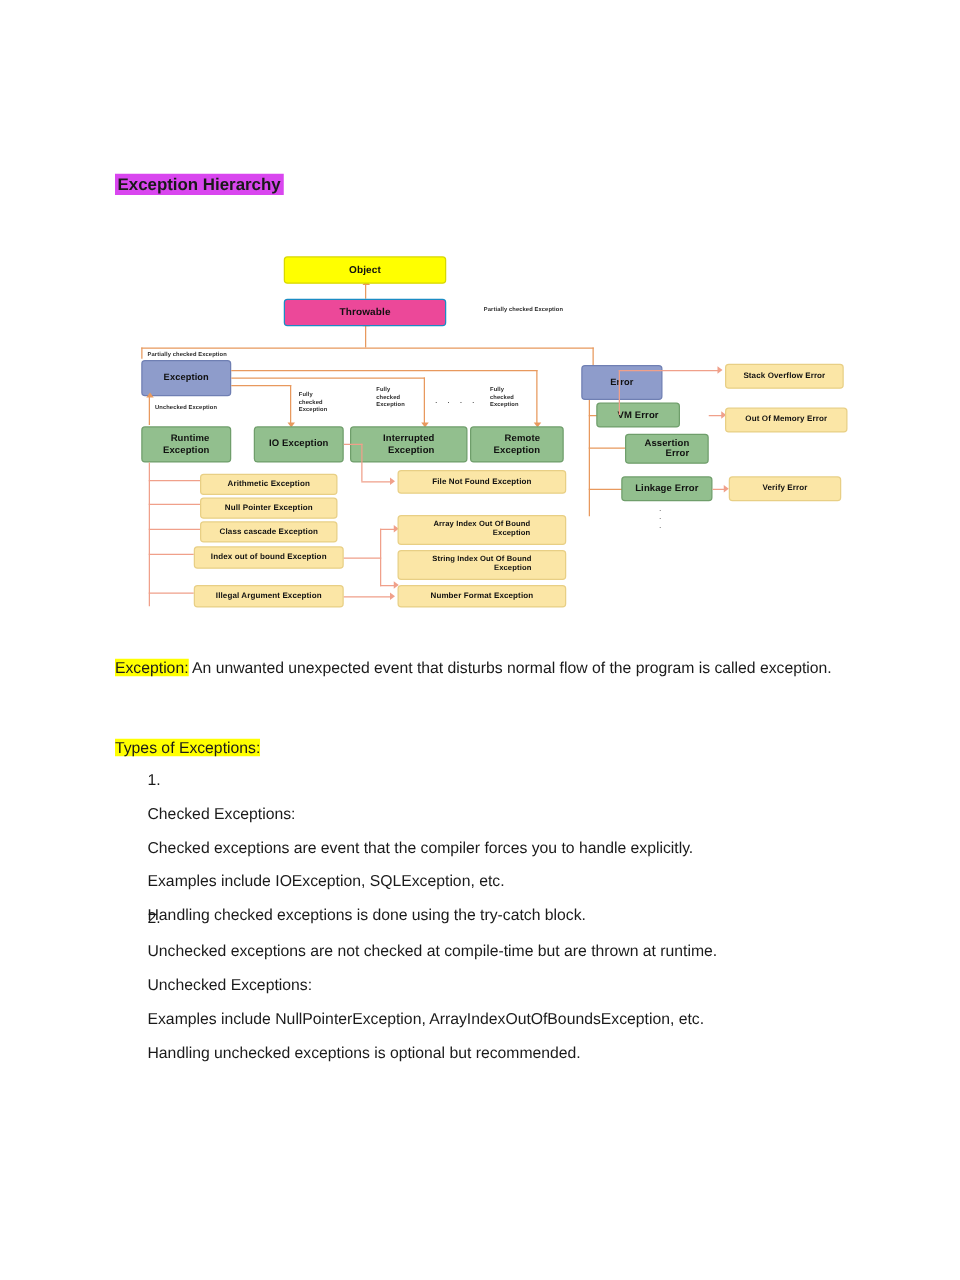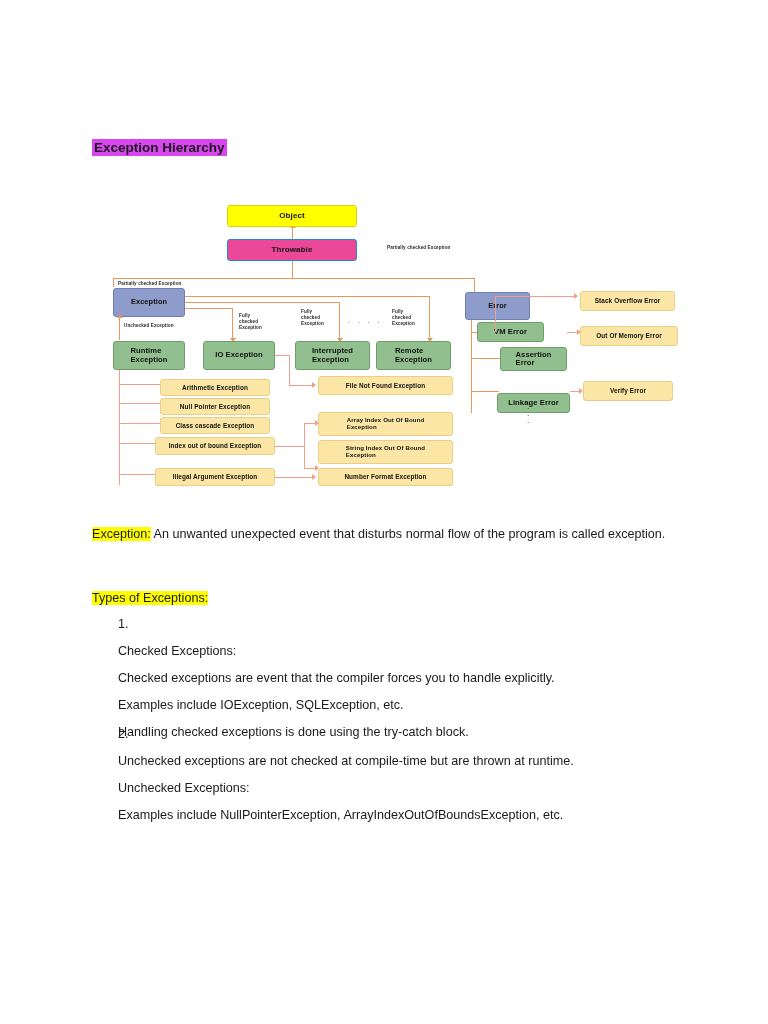--- a/index.html
+++ b/index.html
@@ -33,21 +33,21 @@
 
   .list-item { position:absolute; left:118px; font-size:12.6px; line-height:27px; width:560px; }
   .list-num { position:absolute; width:26px; text-align:left; }
   .list-body { margin-left:26px; }
   .list-line { display:block; }
 
   
   .diagram { position:absolute; left:95px; top:195px; width:600px; height:300px; }
   .node {
     position:absolute;
-    display:flex; align-items:center; justify-content:center; text-align:left;
+    display:flex; align-items:center; justify-content:center; text-align:right;
     border-radius:3px;
     font-weight:700;
     color:#101010;
     line-height:1.12;
     letter-spacing:.1px;
     padding:1px 2px;
   }
   .n-object   { background:#ffff00; border:1px solid #d8d800; font-size:8px; }
   .n-throwable{ background:#ec4899; border:1px solid #1b8cc4; font-size:8px; }
   .n-blue     { background:#8e9ccb; border:1px solid #6f7fb3; font-size:7.4px; }
@@ -135,34 +135,34 @@
 Exception</div>
     <div class="edge-label" style="left: 297px; top: 114px; white-space: pre-line;">Fully
 checked
 Exception</div>
 
     <div class="dots" style="left:253px; top:122px;">. . . .</div>
 
     <div class="node n-green" style="left: 18px; top: 146px; width: 72px; height: 29px; white-space: pre-line;" style2="">Runtime
 Exception</div>
     <div class="node n-green" style="left:108px; top:146px; width:72px; height:29px;">IO Exception</div>
-    <div class="node n-green" style="left: 200px; top: 146px; width: 75px; height: 29px; white-space: pre-line;">Interrupted
+    <div class="node n-green" style="left: 185px; top: 146px; width: 94px; height: 29px; white-space: pre-line;">Interrupted
 Exception</div>
     <div class="node n-green" style="left: 281px; top: 146px; width: 75px; height: 29px; white-space: pre-line;">Remote
 Exception</div>
 
     <div class="conn v" style="left:376px; top:125px; height:93px;"></div>
     <div class="conn h" style="left:376px; top:137px; width:30px;"></div>
     <div class="conn h" style="left:376px; top:163px; width:30px;"></div>
     <div class="conn h" style="left:376px; top:196px; width:28px;"></div>
 
     <div class="node n-green" style="left:382px; top:127px; width:67px; height:20px;">VM Error</div>
     <div class="node n-green" style="left: 405px; top: 152px; width: 67px; height: 24px; white-space: pre-line;">Assertion
 Error</div>
-    <div class="node n-green" style="left:402px; top:186px; width:73px; height:20px;margin-top:12px;">Linkage Error</div>
+    <div class="node n-green" style="left:402px; top:186px; width:73px; height:20px;">Linkage Error</div>
 
     <div class="conn pink v" style="left:400px; top:101px; height:36px;"></div>
     <div class="conn pink h" style="left:400px; top:101px; width:80px;"></div>
     <div class="arrow right" style="left:479px; top:98px;"></div>
 
     <div class="conn pink h" style="left:472px; top:137px; width:12px;"></div>
     <div class="arrow right" style="left:482px; top:134px;"></div>
 
     <div class="conn pink h" style="left:475px; top:196px; width:10px;"></div>
     <div class="arrow right" style="left:484px; top:193px;"></div>
@@ -230,17 +230,18 @@
       <span class="list-line">Handling checked exceptions is done using the try-catch block.</span>
     </span>
   </div>
 
   <div class="list-item" style="top:721px;">
     <span class="list-num">2.</span>
     <span class="list-body">
       <span class="list-line">Unchecked exceptions are not checked at compile-time but are thrown at runtime.</span>
       <span class="list-line">Unchecked Exceptions:</span>
       <span class="list-line">Examples include NullPointerException, ArrayIndexOutOfBoundsException, etc.</span>
+      <span class="list-line">Handling unchecked exceptions is optional but recommended.</span>
     </span>
   </div>
 
 
 </div>
 
 </body></html>

